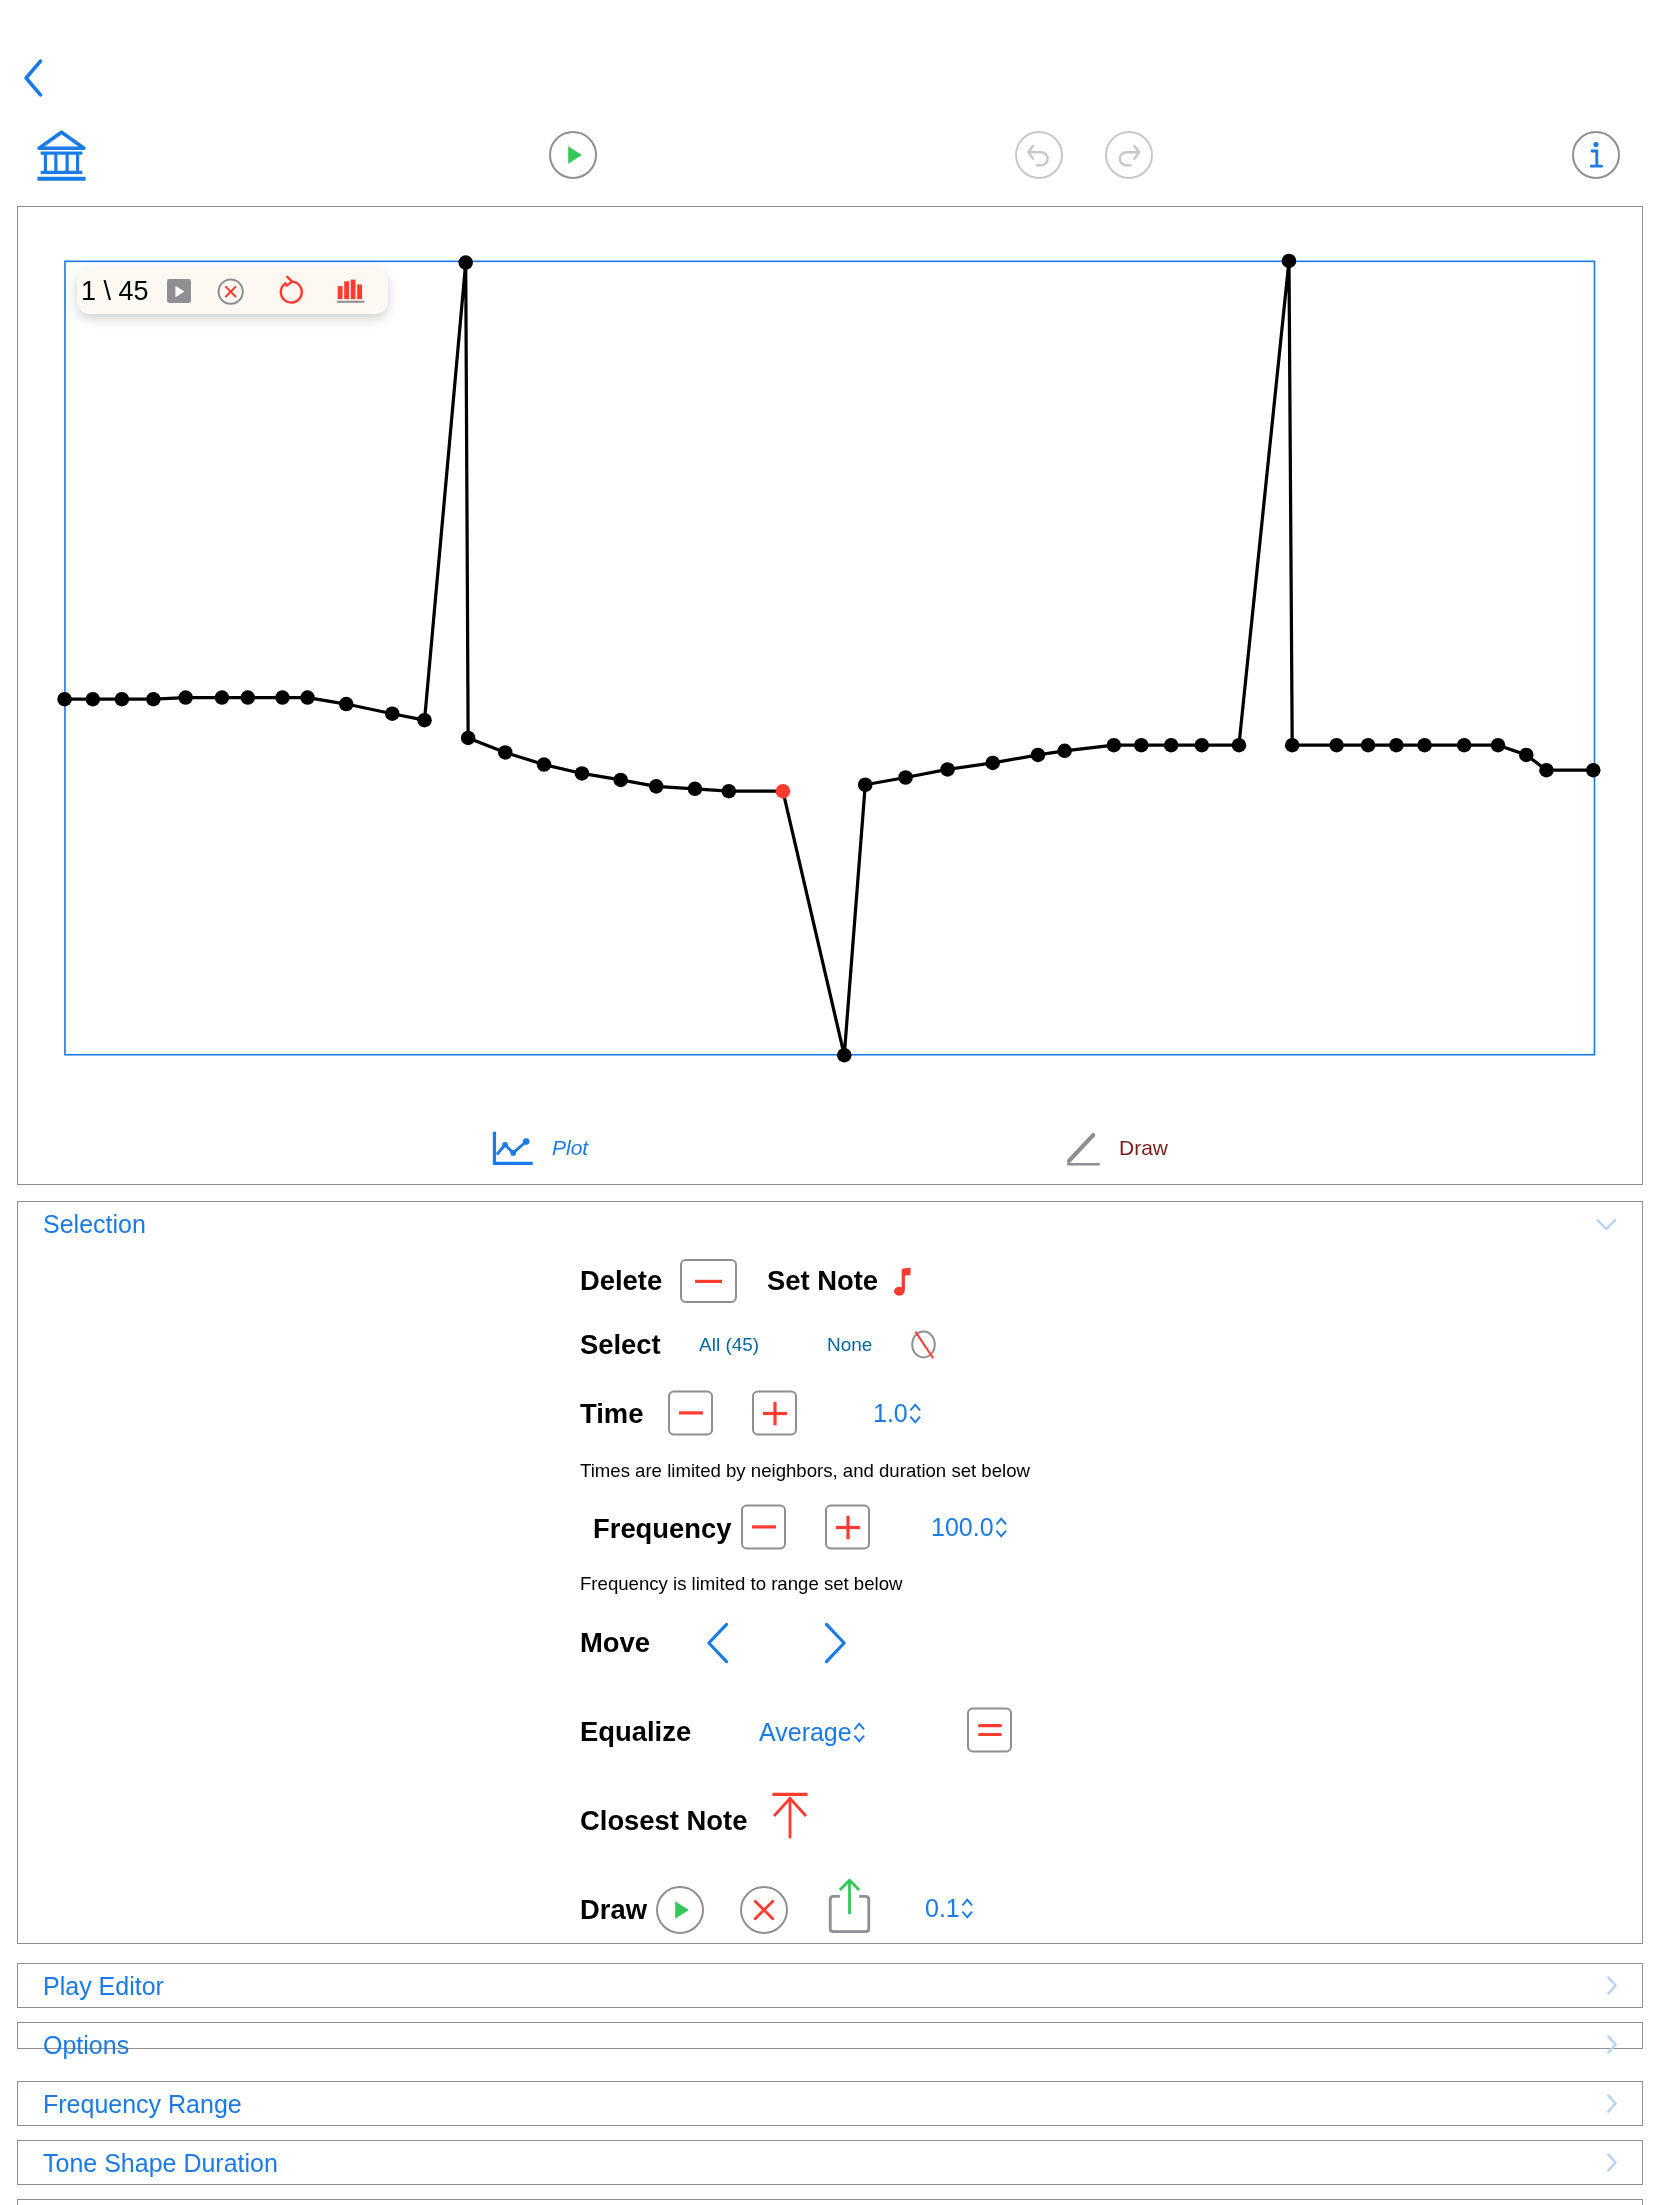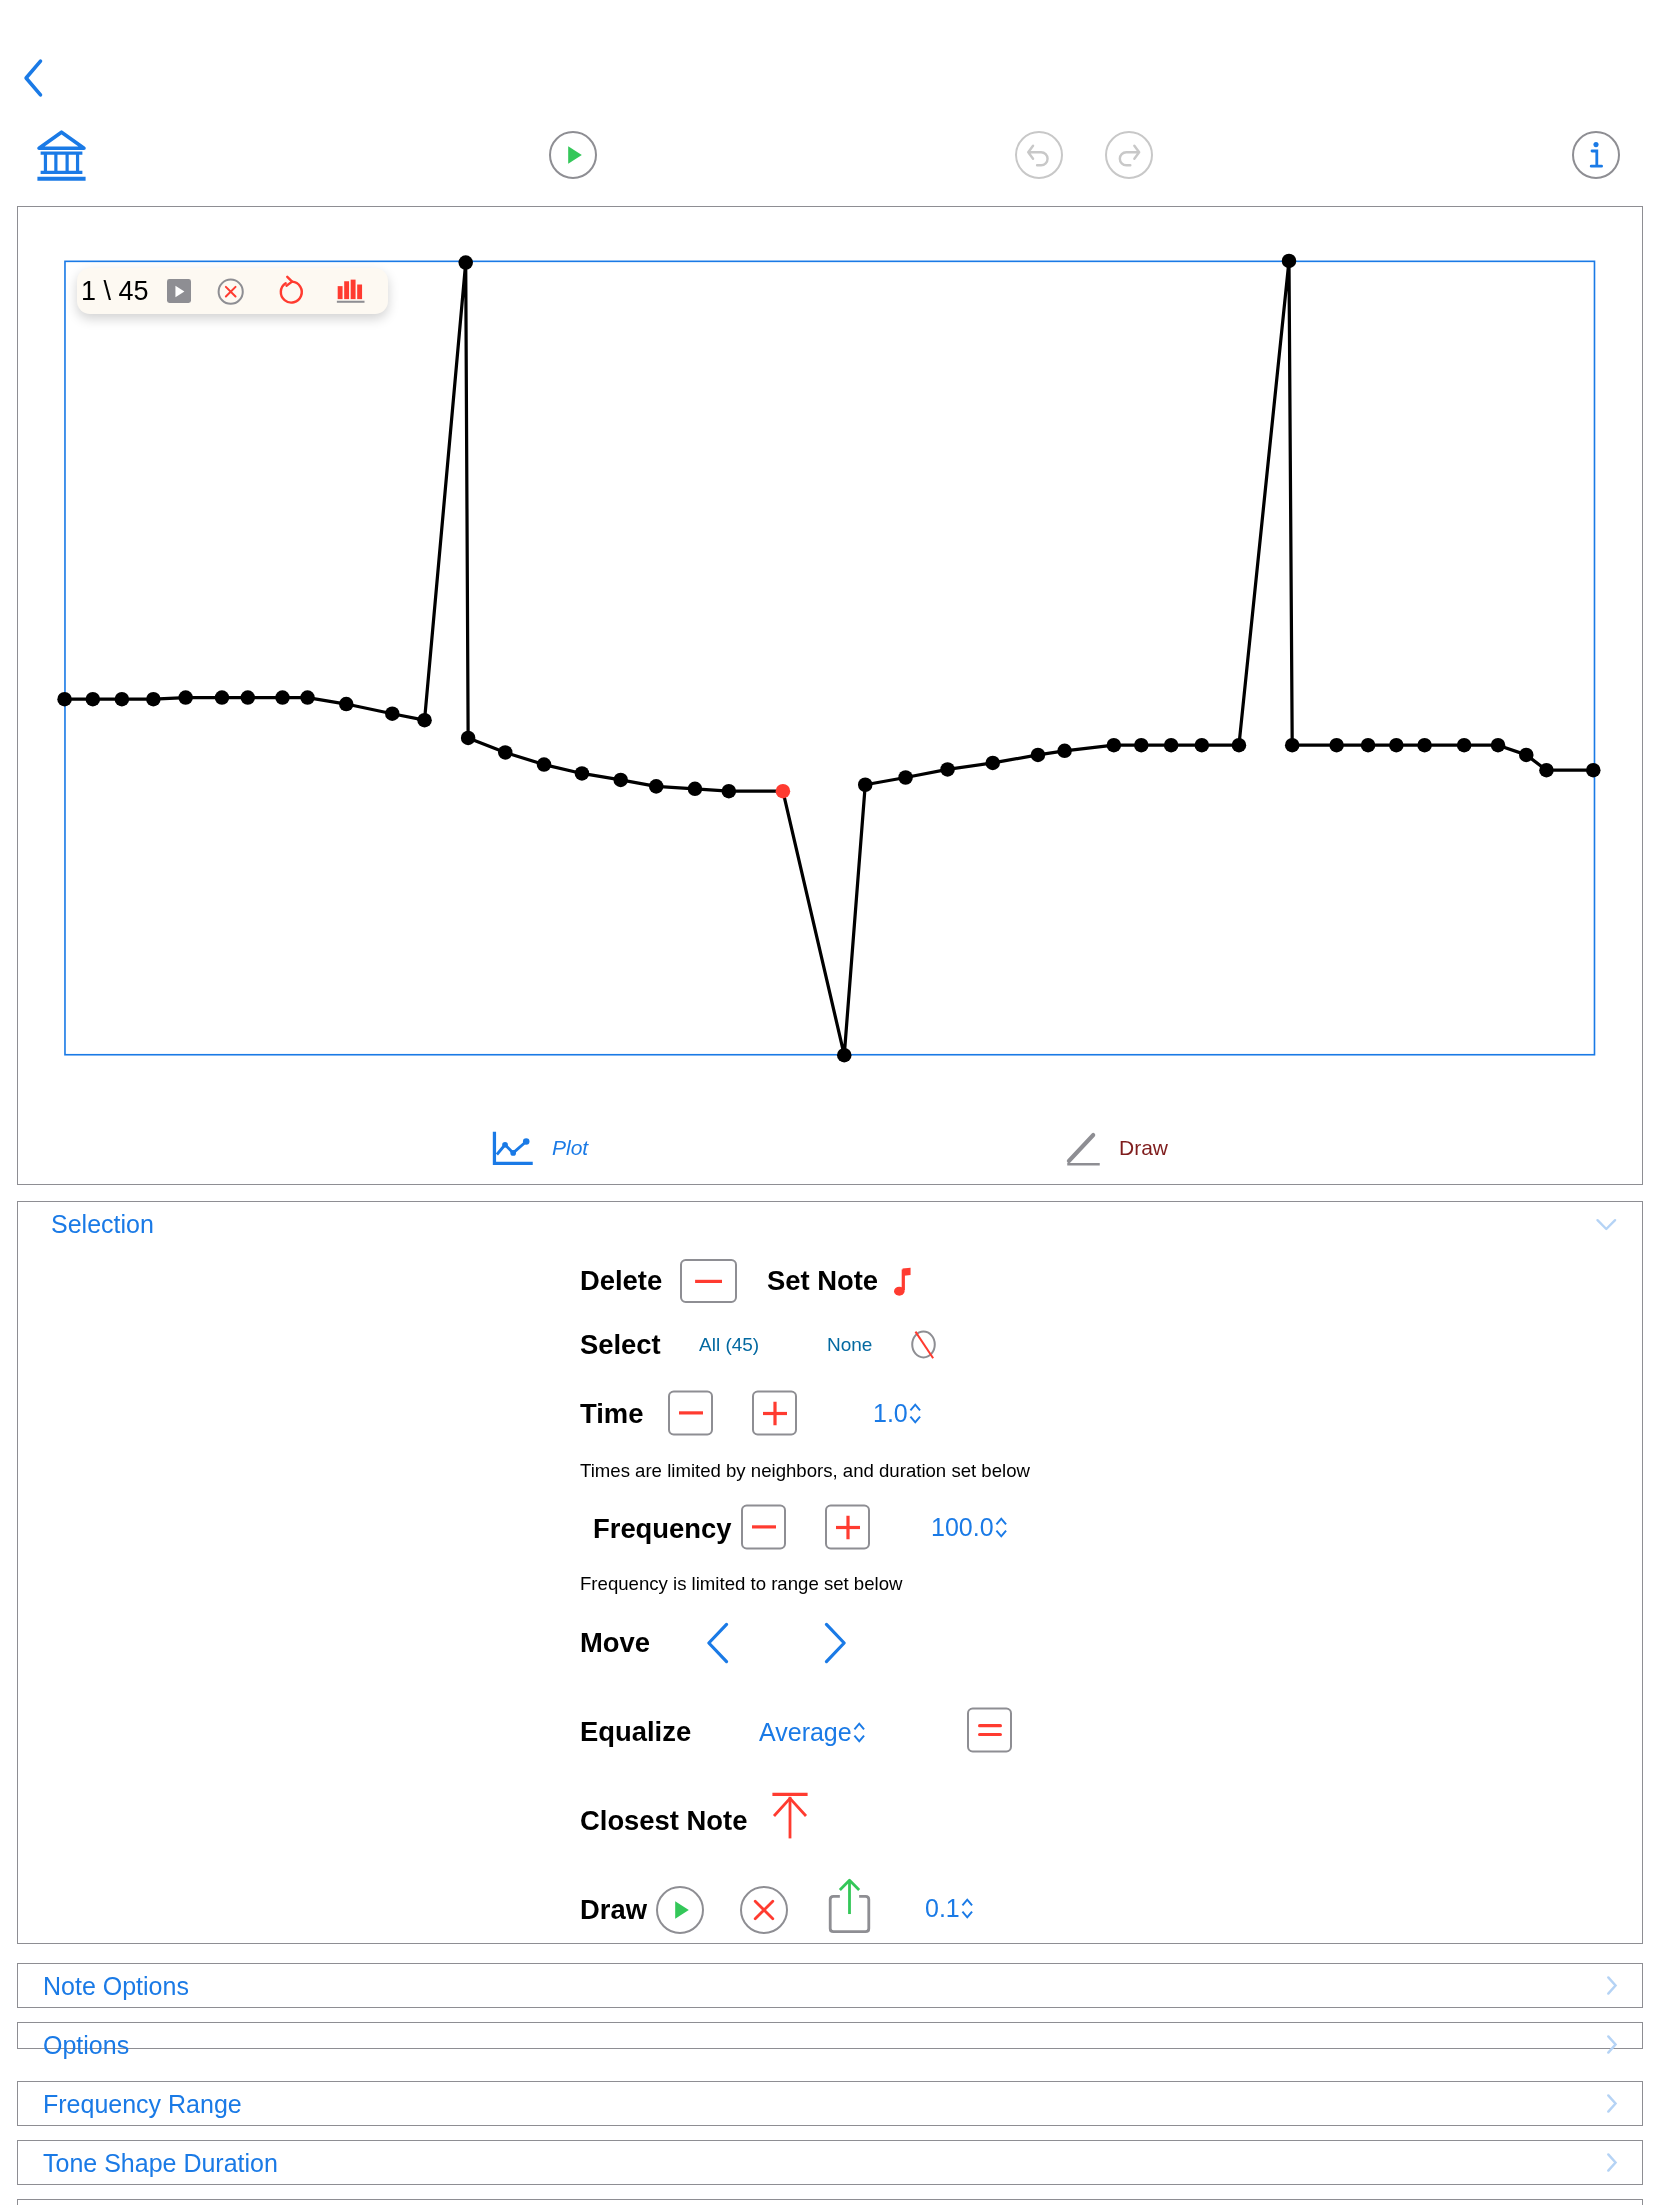--- a/index.html
+++ b/index.html
@@ -158,21 +158,21 @@
 <div class="abs" style="left:1064px; top:1128px; height:40px; display:flex; align-items:center; gap:16px;">
   <svg width="39" height="36" viewBox="0 0 48 44">
       <path d="M6,38 L36,6" stroke="#8e8e93" stroke-width="5" stroke-linecap="round"></path>
       <path d="M4,42 L44,42" stroke="#8e8e93" stroke-width="3"></path>
     </svg>
   <span style="font-size:21px; color:#7f1d1d;">Draw</span>
 </div>
 
 <div class="frame" style="left:17px; top:1201px; width:1626px; height:743px;">
   <div style="position:absolute; left:0; top:0; right:0; height:45px;">
-    <span class="section-title" style="top:8px;margin-left:8px;">Selection</span>
+    <span class="section-title" style="top:8px;">Selection</span>
     <svg class="section-chev" style="top:14.5px;" width="22.6" height="16" viewBox="0 0 28 20">
         <polyline points="3,4 14,15 25,4" fill="none" stroke="#b5d3f5" stroke-width="3" stroke-linecap="round" stroke-linejoin="round"></polyline>
       </svg>
   </div>
 </div>
 
 <span class="row-label" style="top:1281px;">Delete</span>
 <div class="sq-btn" style="left:680px; top:1281px;">
   <svg width="27.4" height="4.8" viewBox="0 0 34 6">
       <rect width="34" height="4" y="1" fill="#ff3b30"></rect>
@@ -295,21 +295,21 @@
 </span>
 <div class="stepper" style="left:925px; top:1908px;">
   <span>0.1</span>
   <svg width="14.5" height="24" viewBox="0 0 18 30">
       <polyline points="3,11 9,4 15,11" fill="none" stroke="#1a7ae6" stroke-width="2.5"></polyline>
       <polyline points="3,19 9,26 15,19" fill="none" stroke="#1a7ae6" stroke-width="2.5"></polyline>
     </svg>
 </div>
 
 <div class="frame" style="left:17px; top:1963px; width:1626px; height:45px;">
-  <span class="section-title" style="top:8px;">Note Options</span>
+  <span class="section-title" style="top:8px;">Play Editor</span>
   <svg class="section-chev" style="top:11.3px;" width="13" height="21" viewBox="0 0 16 26">
       <polyline points="4,3 13,13 4,23" fill="none" stroke="#b5d3f5" stroke-width="3" stroke-linecap="round"></polyline>
     </svg>
 </div>
 <div class="frame" style="left:17px; top:2022px; width:1626px; height:27px;">
   <span class="section-title" style="top:8px;">Options</span>
   <svg class="section-chev" style="top:11.3px;" width="13" height="21" viewBox="0 0 16 26">
       <polyline points="4,3 13,13 4,23" fill="none" stroke="#b5d3f5" stroke-width="3" stroke-linecap="round"></polyline>
     </svg>
 </div>

